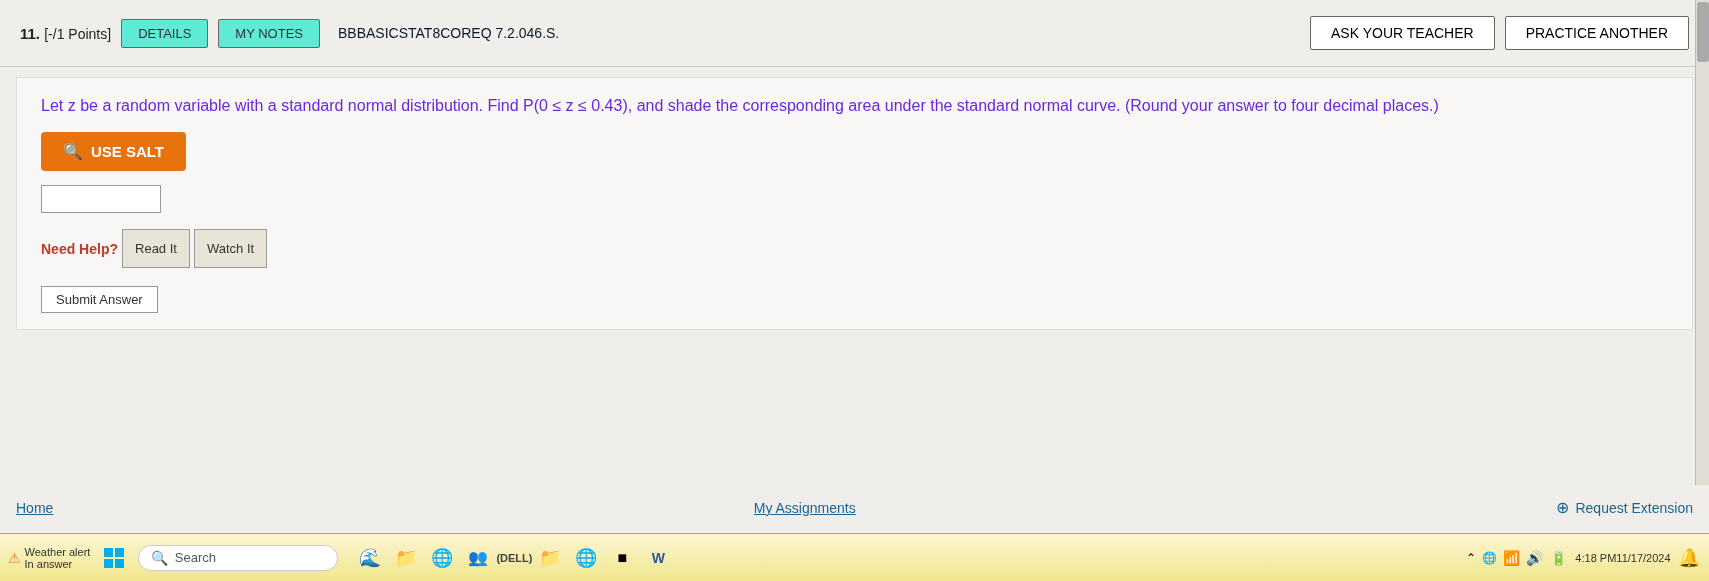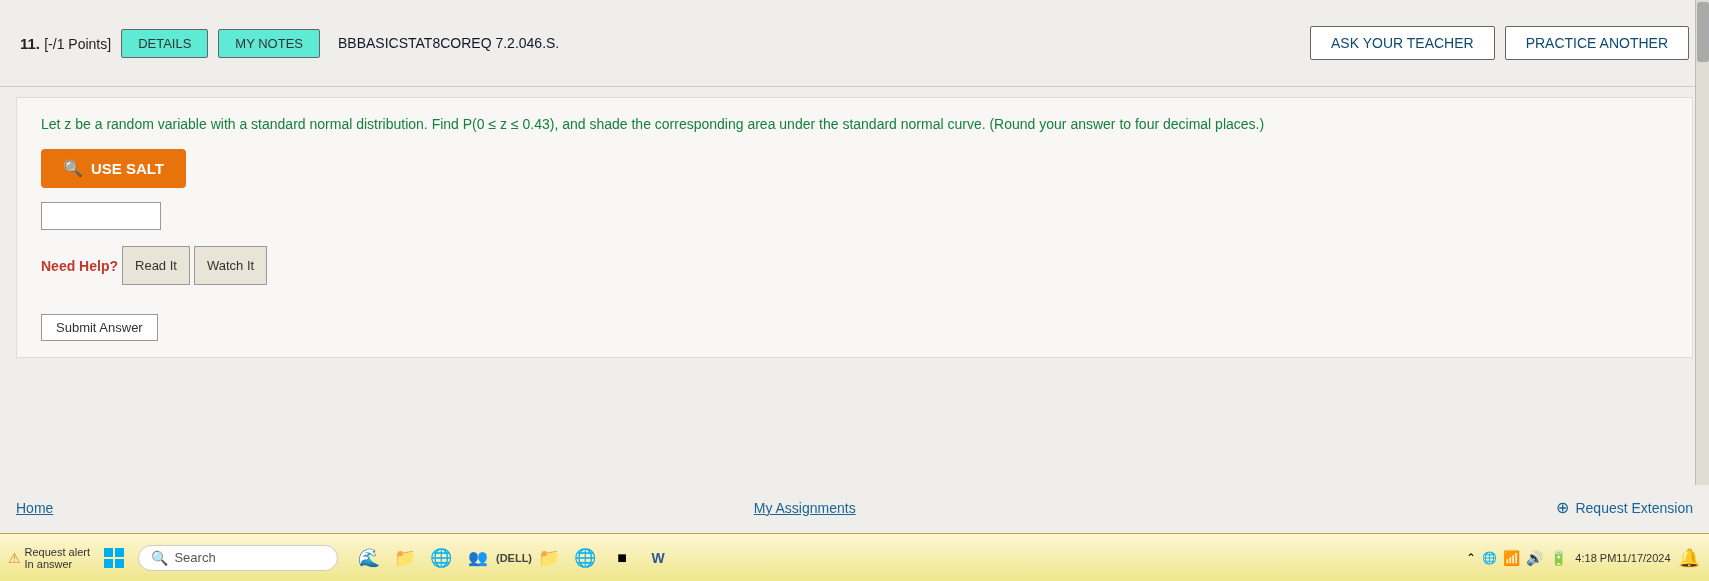--- a/index.html
+++ b/index.html
@@ -20,21 +20,21 @@
       display: flex;
       flex-direction: column;
       padding: 0;
       position: relative;
     }
 
     
     .top-bar {
       display: flex;
       align-items: center;
-      padding: 26px 20px;
+      padding: 16px 20px;
       background: #f0eeea;
       border-bottom: 1px solid #ccc;
       gap: 0;
     }
 
     .question-info {
       display: flex;
       align-items: center;
       gap: 10px;
       flex: 1;
@@ -66,38 +66,38 @@
     .right-buttons {
       display: flex;
       gap: 10px;
       margin-left: auto;
     }
 
     .btn-ask-teacher, .btn-practice-another {
       padding: 8px 20px;
       border: 1.5px solid #666;
       background: #fff;
-      color: #0c4a6e;
+      color: #000000;
       font-size: 14px;
       cursor: pointer;
       border-radius: 2px;
       font-weight: normal;
     }
 
     
     .question-body {
       padding: 16px 24px;
       background: #f8f7f5;
       border: 1px solid #ddd;
       margin: 10px 16px;
     }
 
     .question-text {
-      font-size: 14px;
-      color: #15803d;
+      font-size: 16px;
+      color: #6d28d9;
       line-height: 1.5;
     }
 
     .btn-use-salt {
       display: inline-flex;
       align-items: center;
       gap: 8px;
       padding: 10px 22px;
       background: #e8720c;
       color: #fff;
@@ -142,21 +142,21 @@
     .btn-read-it, .btn-watch-it {
       padding: 11px 12px;
       border: 1px solid #999;
       background: #e8e4d8;
       color: #333;
       font-size: 13px;
       cursor: pointer;
     }
 
     .submit-row {
-      margin-top: 29px;
+      margin-top: 18px;
     }
 
     .btn-submit-answer {
       padding: 5px 14px;
       border: 1px solid #999;
       background: #fff;
       color: #333;
       font-size: 13px;
       cursor: pointer;
     }
@@ -361,21 +361,21 @@
     <div class="scrollbar-thumb"></div>
   </div>
 
 </div>
 
 <div class="taskbar">
 
   <div class="weather-alert">
     <span class="weather-icon">⚠</span>
     <div>
-      <div style="font-size:11px;">Request alert</div>
+      <div style="font-size:11px;">Weather alert</div>
       <div style="font-size:11px;">In answer</div>
     </div>
   </div>
 
   <div class="taskbar-start">
     <svg viewBox="0 0 24 24" fill="none" xmlns="http://www.w3.org/2000/svg">
       <rect x="2" y="2" width="9" height="9" fill="#00adef"></rect>
       <rect x="13" y="2" width="9" height="9" fill="#00adef"></rect>
       <rect x="2" y="13" width="9" height="9" fill="#00adef"></rect>
       <rect x="13" y="13" width="9" height="9" fill="#00adef"></rect>

